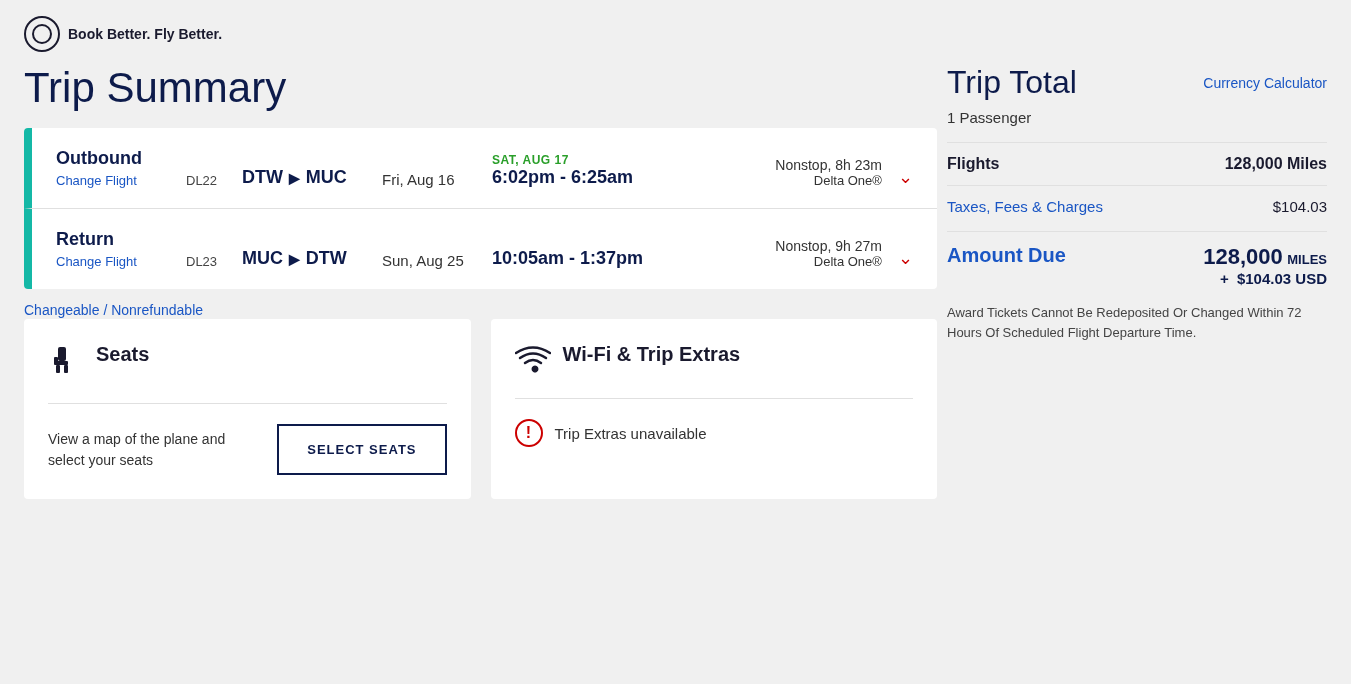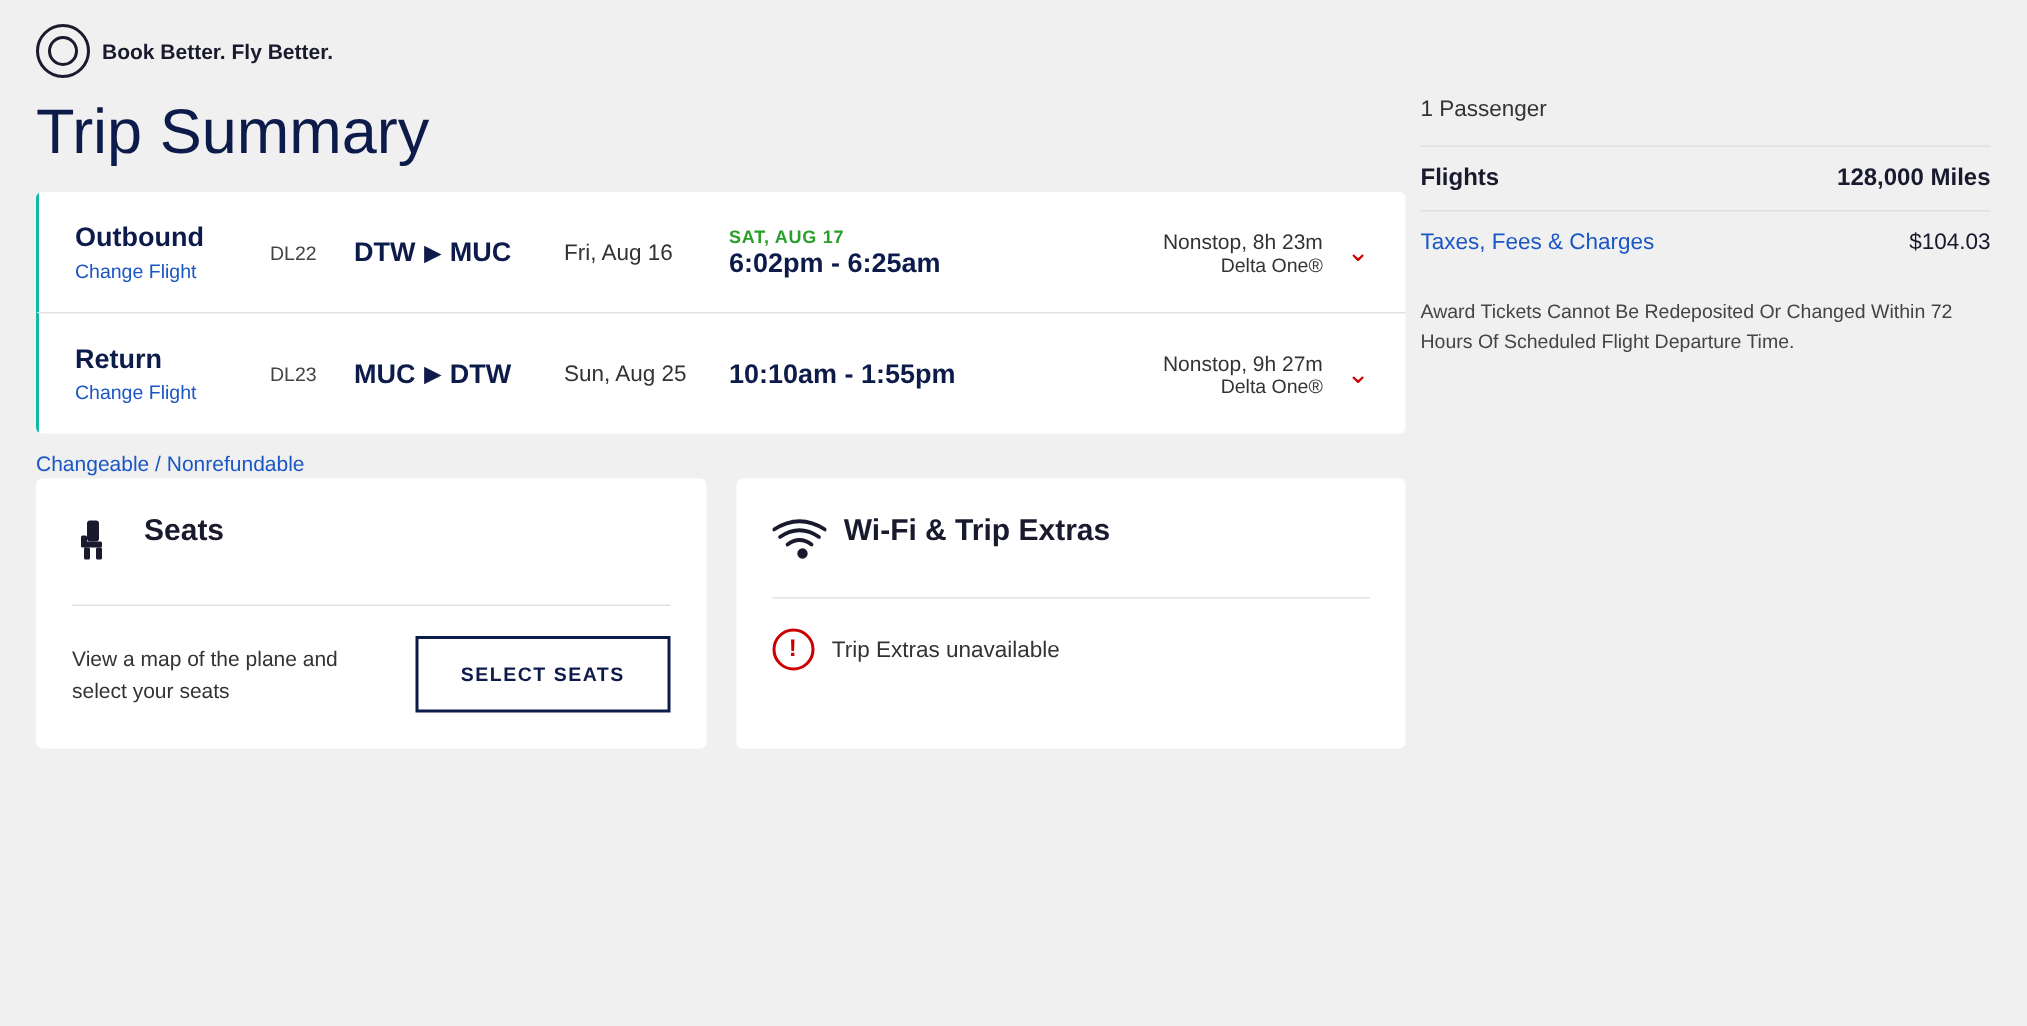--- a/index.html
+++ b/index.html
@@ -70,23 +70,23 @@
       cursor: pointer;
     }
     .flights-container {
       background: white;
       border-radius: 4px;
       overflow: hidden;
       margin-bottom: 12px;
     }
     .flight-row {
       display: flex;
-      align-items: center;
+      align-items: flex-end;
       padding: 20px 24px;
-      border-left: 2px solid #14b8a6;
+      border-left: 8px solid #14b8a6;
       position: relative;
     }
     .flight-row + .flight-row {
       border-top: 1px solid #e0e0e0;
     }
     .flight-label-col {
       width: 130px;
       flex-shrink: 0;
     }
     .flight-type {
@@ -397,21 +397,21 @@
           </div>
           <span class="flight-number">DL23</span>
           <div class="route-info">
             <span>MUC</span>
             <span class="arrow-right">▶</span>
             <span>DTW</span>
           </div>
           <div class="date-col">Sun, Aug 25</div>
           <div class="time-col">
             <div class="time-arrival-date"></div>
-            <div class="time-range">10:10am - 1:55pm</div>
+            <div class="time-range">10:05am - 1:37pm</div>
           </div>
           <div class="nonstop-col">
             <div class="nonstop-label">Nonstop, 9h 27m</div>
             <div class="cabin-label">Delta One®</div>
           </div>
           <button class="chevron-btn">⌄</button>
         </div>
       </div>
 
       
@@ -453,29 +453,50 @@
           </div>
           <div class="wifi-content">
             <div class="unavailable-icon">!</div>
             <span class="unavailable-text">Trip Extras unavailable</span>
           </div>
         </div>
       </div>
     </div>
 
     <div class="right-panel">
+      <div class="trip-total-header">
+        <span class="trip-total-title">Trip Total</span>
+        <a class="currency-calc-link">Currency Calculator</a>
+      </div>
       <div class="passenger-count">1 Passenger</div>
 
       <div class="summary-line">
         <span class="summary-label">Flights</span>
         <span class="summary-value">128,000 Miles</span>
       </div>
 
       <div class="summary-line">
         <span class="taxes-label">Taxes, Fees &amp; Charges</span>
         <span class="taxes-value">$104.03</span>
       </div>
 
+      <div class="amount-due-section">
+        <div class="amount-due-row">
+          <span class="amount-due-label">Amount Due</span>
+          <div class="amount-due-values">
+            <div>
+              <span class="miles-amount">128,000</span>
+              <span class="miles-label">MILES</span>
+            </div>
+            <div class="usd-row">
+              <span class="plus-sign">+</span>
+              <span> </span>
+              <span>$104.03</span>
+              <span>USD</span>
+            </div>
+          </div>
+        </div>
+      </div>
 
       <p class="award-notice">Award Tickets Cannot Be Redeposited Or Changed Within 72 Hours Of Scheduled Flight Departure Time.</p>
     </div>
   </div>
 </div>
 
 </body></html>

